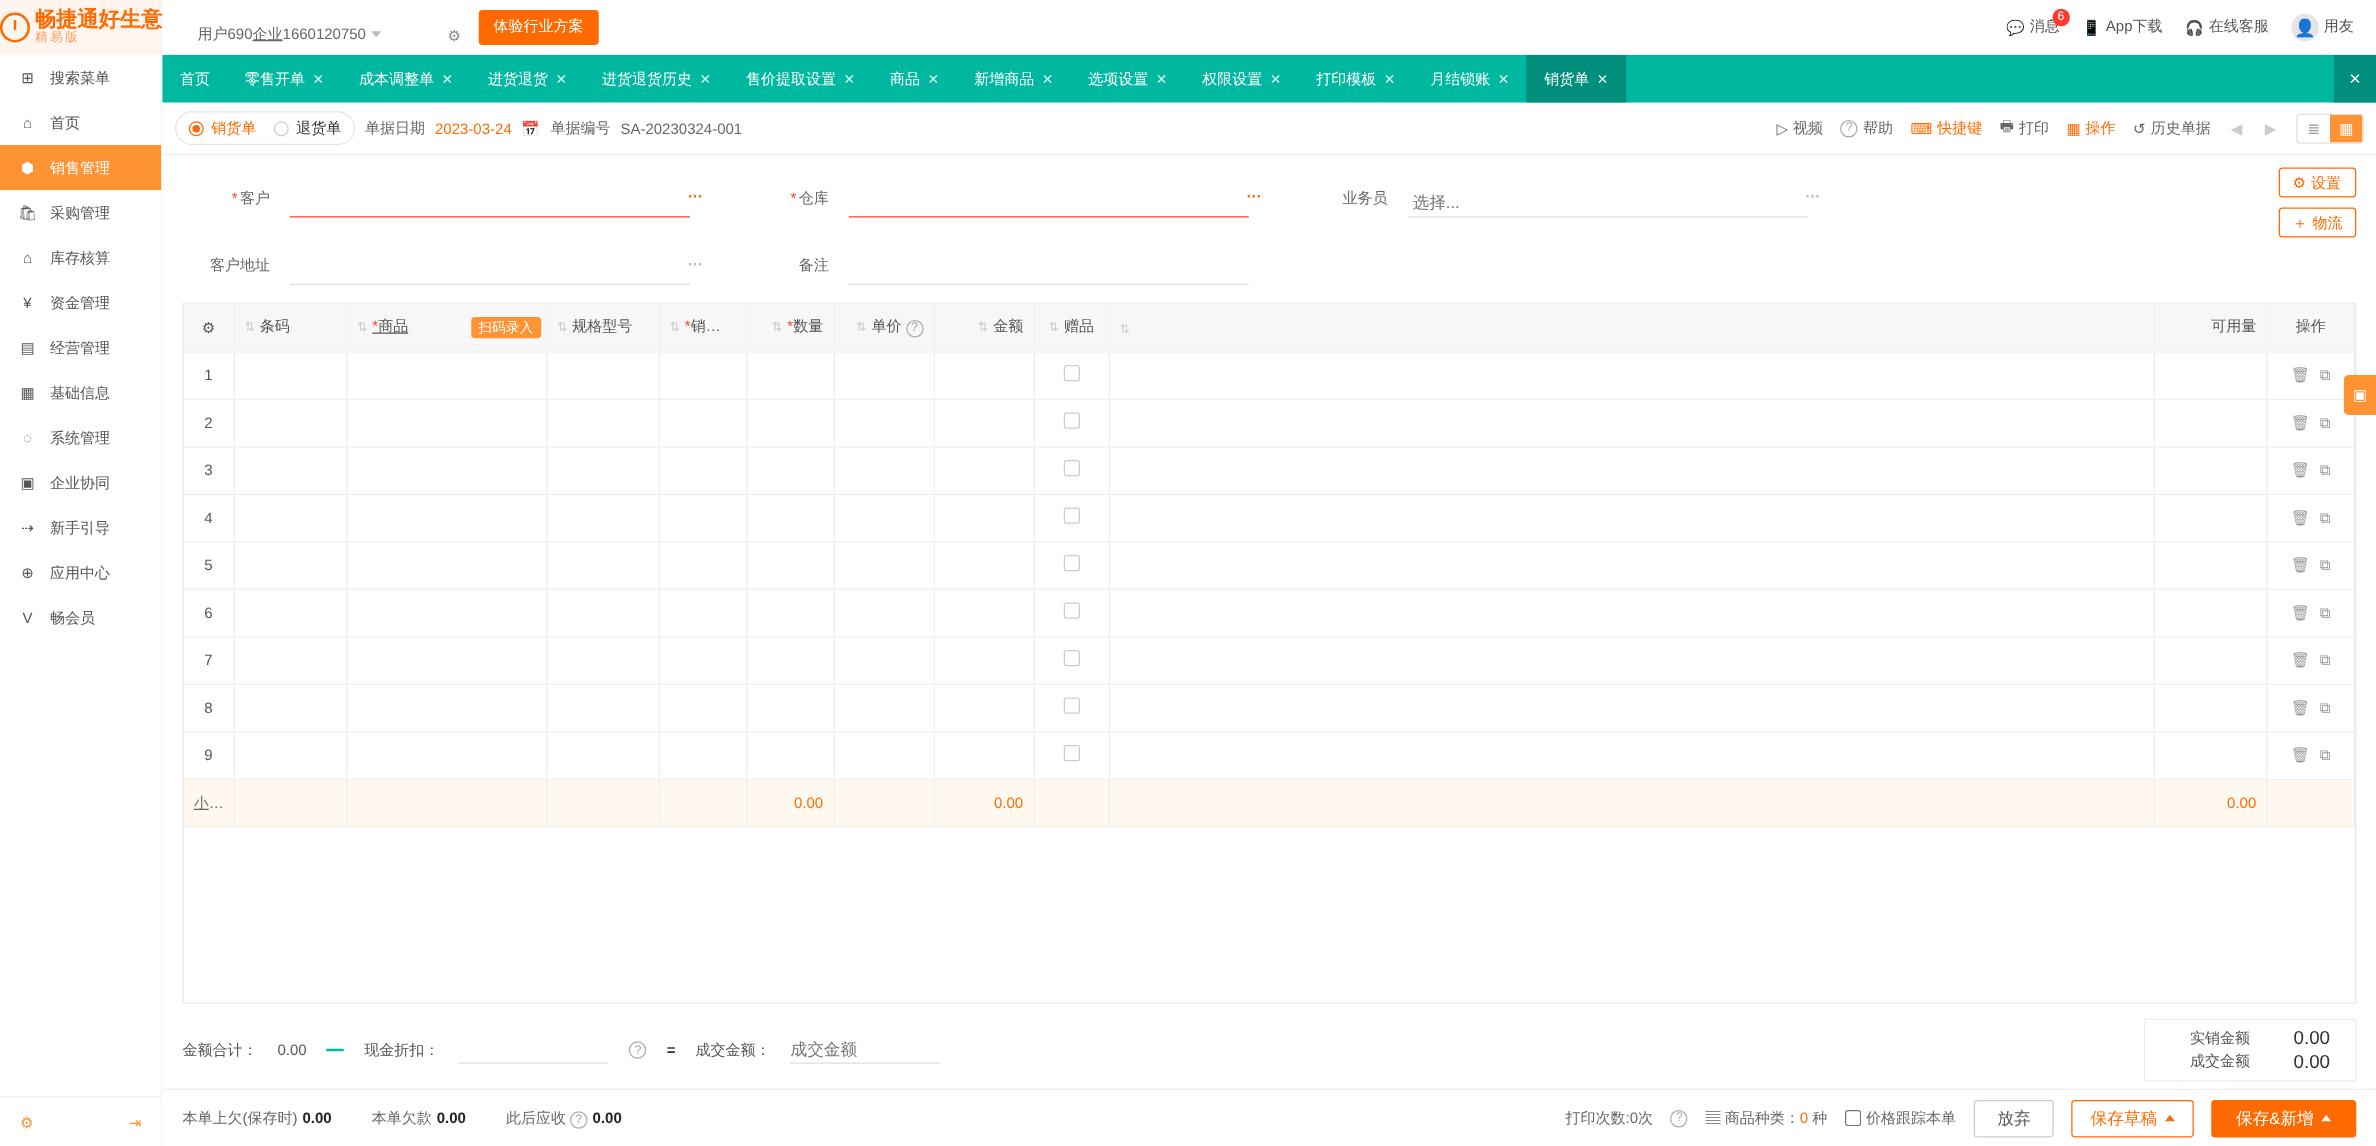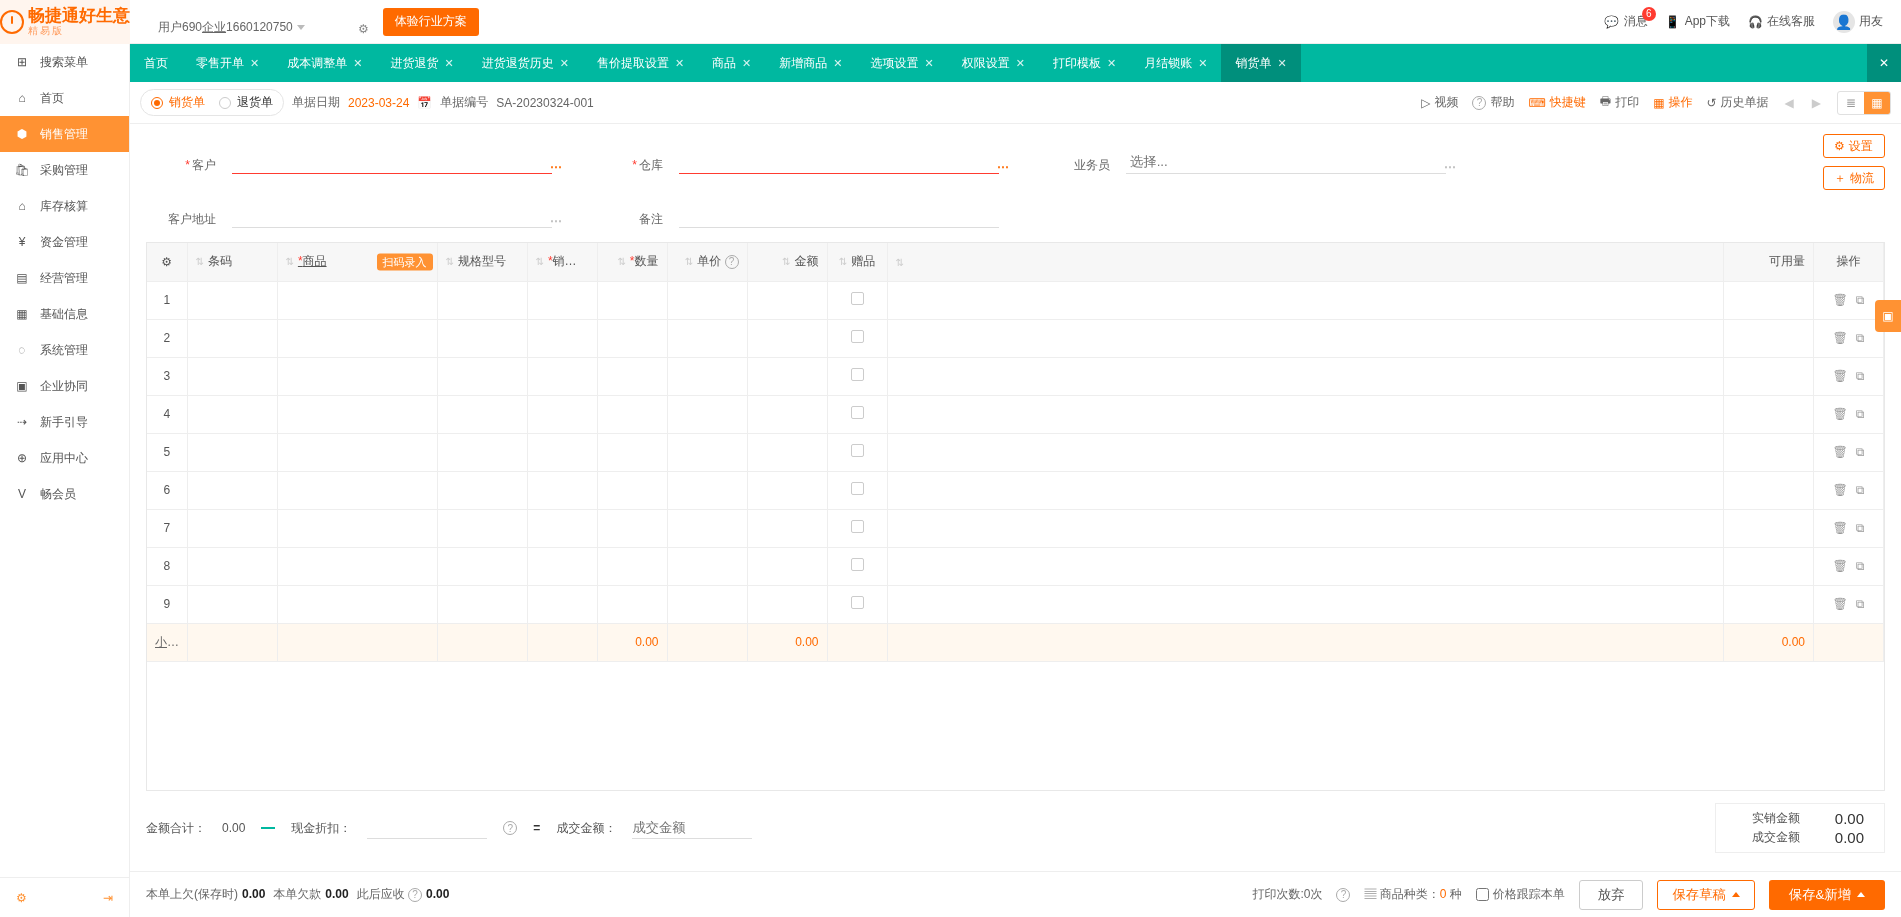--- a/index.html
+++ b/index.html
@@ -58,21 +58,21 @@
 .sr-item { display:flex; align-items:center; gap:4px; cursor:pointer; }
 .sr-item.orange { color:#ff6a00; }
 .view-toggle { display:flex; border:1px solid #e0e0e0; border-radius:3px; overflow:hidden; }
 .view-toggle .vt { width:26px; height:22px; display:flex; align-items:center; justify-content:center; cursor:pointer; color:#999; }
 .view-toggle .vt.active { background:#ff9233; color:#fff; }
 .nav-arrow { color:#ccc; cursor:pointer; padding:0 2px; }
 
 
 .form-rows { padding:10px 16px 0 16px; }
 .form-row { display:flex; align-items:center; gap:30px; margin-bottom:14px; }
-.field { display:flex; align-items:flex-end; gap:16px; }
+.field { display:flex; align-items:flex-start; gap:16px; }
 .field .lbl { width:70px; text-align:right; color:#666; }
 .req::before { content:"*"; color:#ff3b30; margin-right:2px; }
 .txt-input { border:none; border-bottom:1px solid #ddd; height:24px; width:320px; padding:0 4px; outline:none; background:transparent; color:#333; }
 .txt-input.err { border-bottom-color:#ff3b30; }
 .dots { color:#ff6a00; cursor:pointer; letter-spacing:1px; font-weight:bold; margin-left:-18px; }
 .dots.grey { color:#bbb; }
 .side-btns { margin-left:auto; display:flex; flex-direction:column; gap:8px; }
 .outline-btn { border:1px solid #ff6a00; color:#ff6a00; background:#fff; border-radius:3px; height:24px; padding:0 10px; cursor:pointer; display:flex; align-items:center; gap:4px; font-size:12px; }
 
 
@@ -110,21 +110,21 @@
 .totals-line .eq { color:#333; font-weight:bold; }
 .tx-input { border:none; border-bottom:1px solid #ddd; width:120px; height:22px; outline:none; }
 .summary-box { margin-left:auto; border:1px solid #eee; padding:6px 20px; display:flex; flex-direction:column; gap:2px; align-items:flex-end; min-width:170px; }
 .summary-box .row { display:flex; gap:24px; }
 .summary-box .val { color:#333; font-size:15px; min-width:40px; text-align:right; }
 
 .recv-line { padding:4px 16px 10px 16px; display:flex; align-items:center; gap:8px; color:#555; }
 .recv-line input[type=checkbox] { width:13px; height:13px; }
 
 
-.footer { height:46px; border-top:1px solid #eee; display:flex; align-items:center; padding:0 16px; gap:8px; background:#fff;margin-top:12px; }
+.footer { height:46px; border-top:1px solid #eee; display:flex; align-items:center; padding:0 16px; gap:32px; background:#fff; }
 .footer .f-item { color:#666; }
 .footer .f-item b { color:#222; margin-left:4px; }
 .footer-spacer { flex:1; }
 .footer-right { display:flex; align-items:center; gap:14px; color:#666; }
 .zero-orange { color:#ff6a00; }
 .btn-plain { border:1px solid #ccc; background:#fff; color:#555; height:30px; padding:0 18px; border-radius:3px; cursor:pointer; }
 .btn-outline-orange { border:1px solid #ff6a00; background:#fff; color:#ff6a00; height:30px; padding:0 14px; border-radius:3px; cursor:pointer; display:flex; align-items:center; gap:6px; }
 .btn-orange { border:none; background:#ff6a00; color:#fff; height:30px; padding:0 20px; border-radius:3px; cursor:pointer; display:flex; align-items:center; gap:6px; }
 .caret-up { width:0; height:0; border-left:4px solid transparent; border-right:4px solid transparent; border-bottom:5px solid currentColor; }
 

